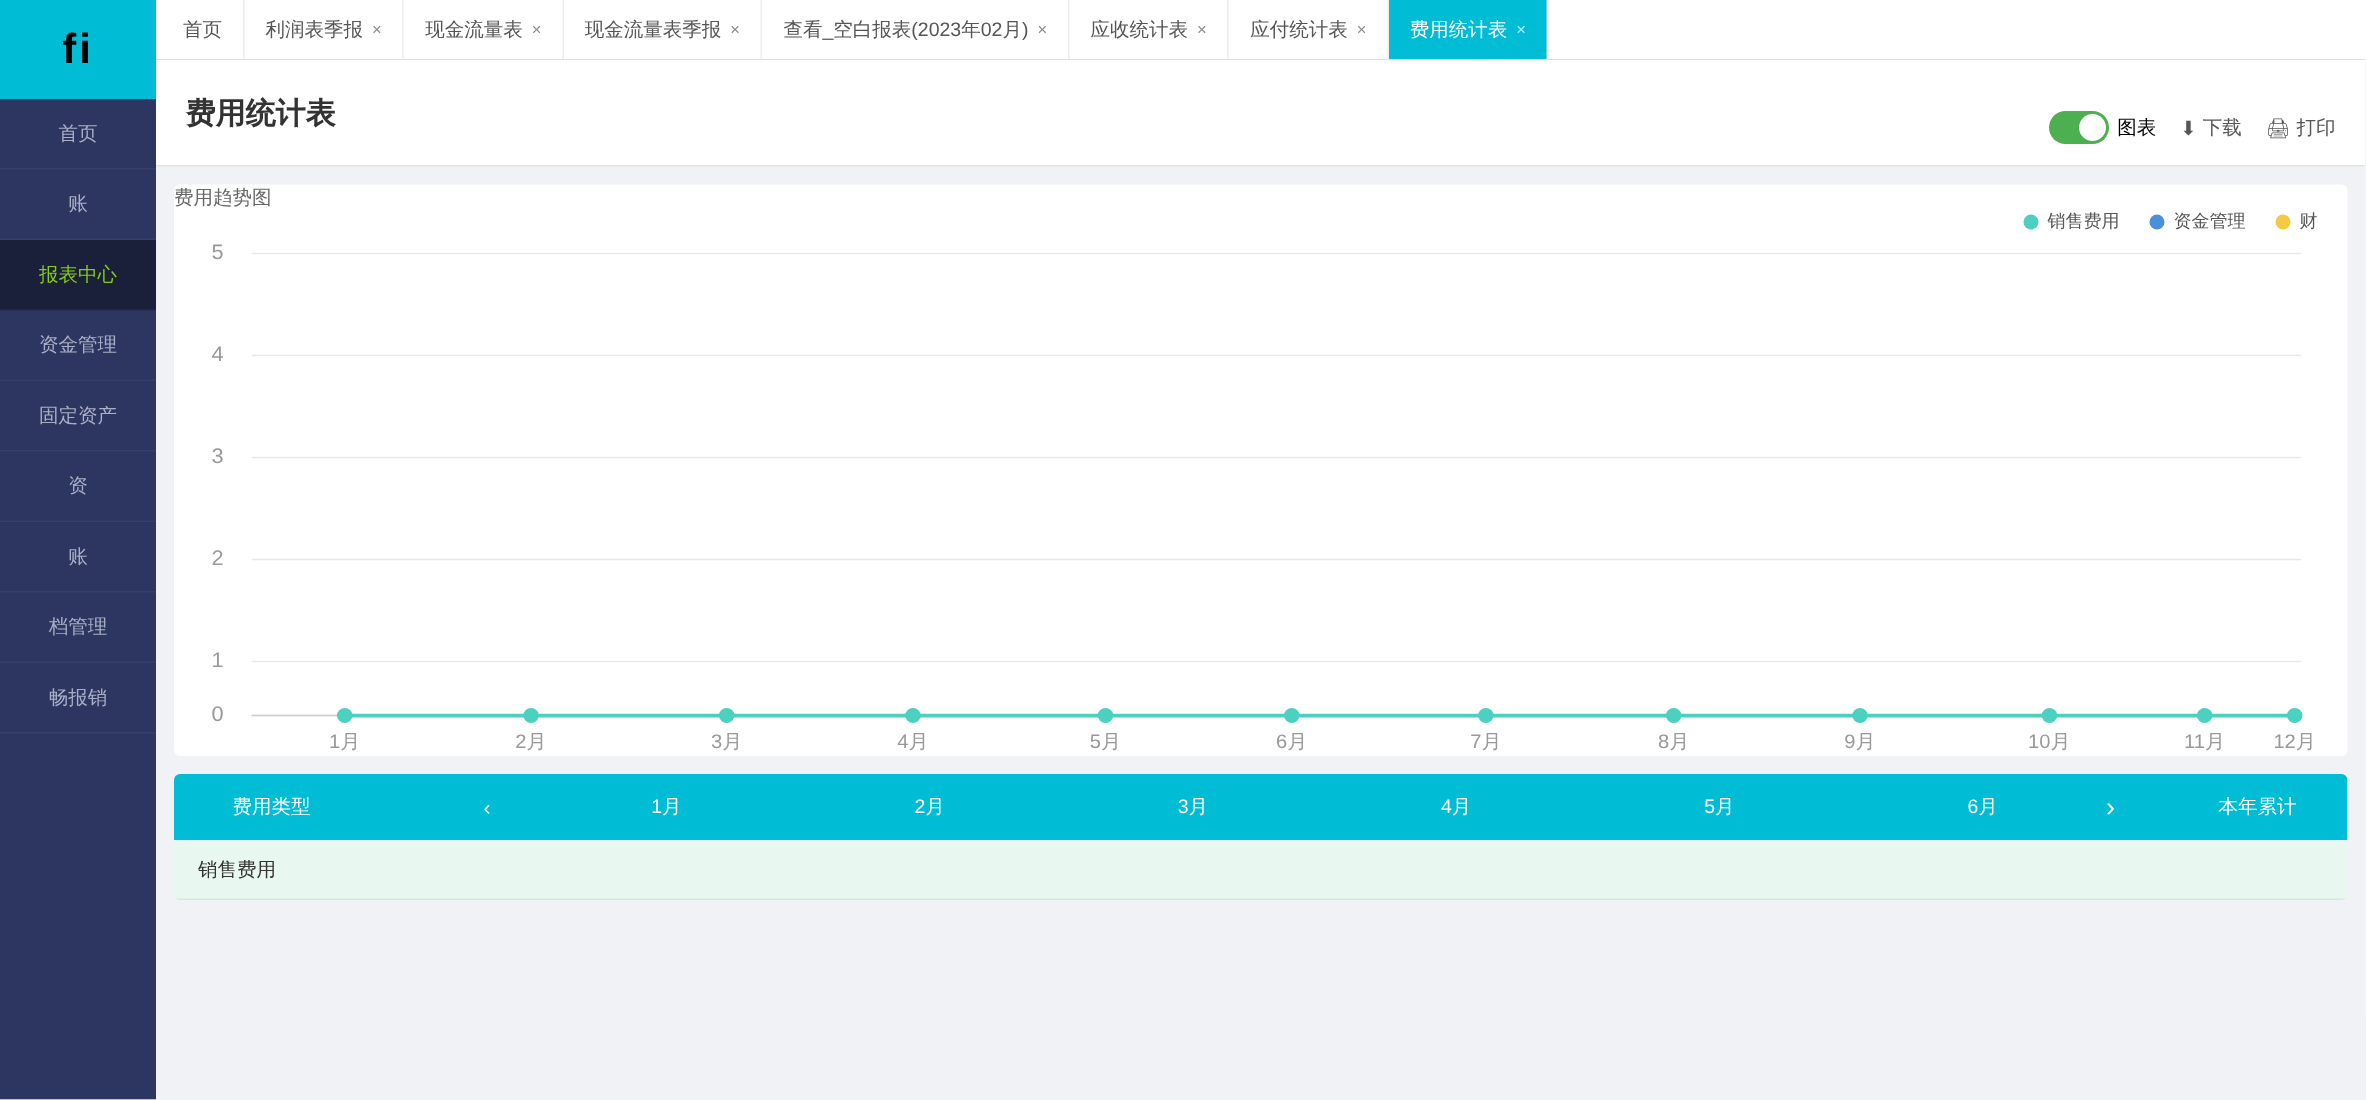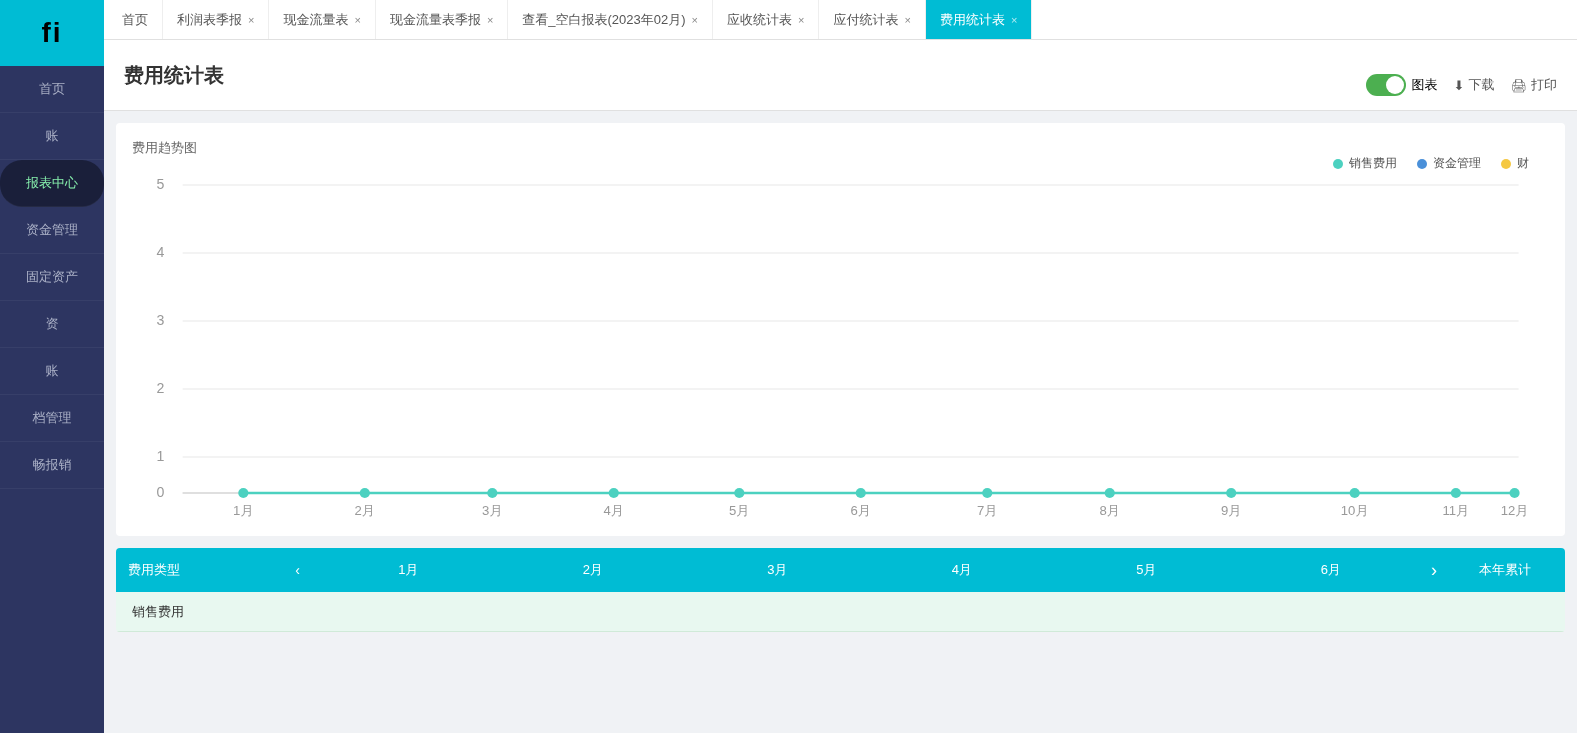--- a/index.html
+++ b/index.html
@@ -28,21 +28,21 @@
       letter-spacing: 2px;
     }
     .sidebar-item {
       padding: 14px 10px;
       text-align: center;
       font-size: 13px;
       color: #aab0c6;
       cursor: pointer;
       border-bottom: 1px solid rgba(255,255,255,0.05);
     }
-    .sidebar-item.active { background: #1a1f3a; color: #86efac; border-radius: 22px; }
+    .sidebar-item.active { background: #1a1f3a; color: #84cc16; }
 
     
     .main {
       flex: 1;
       display: flex;
       flex-direction: column;
       overflow: hidden;
       background: #f0f2f5;
     }
 
@@ -141,21 +141,20 @@
       gap: 4px;
       color: #555;
       cursor: pointer;
       font-size: 13px;
     }
 
     
     .chart-section {
       background: white;
       margin: 12px;
-      padding: 16px;
       border-radius: 4px;
       flex-shrink: 0;
     }
     .chart-title {
       font-size: 13px;
       color: #666;
       margin-bottom: 10px;
     }
     .chart-legend {
       position: absolute;
@@ -198,20 +197,21 @@
       color: white;
       font-size: 13px;
       height: 44px;
     }
     .table-header-cell {
       padding: 0 12px;
       display: flex;
       align-items: center;
       justify-content: center;
       font-weight: 500;
+      margin-left: 27px;
     }
     .col-type { width: 200px; justify-content: space-between; }
     .col-month { flex: 1; justify-content: center; }
     .col-total { width: 120px; justify-content: center; }
     .nav-arrow {
       cursor: pointer;
       font-size: 14px;
       padding: 0 4px;
     }
     .table-data-row {

